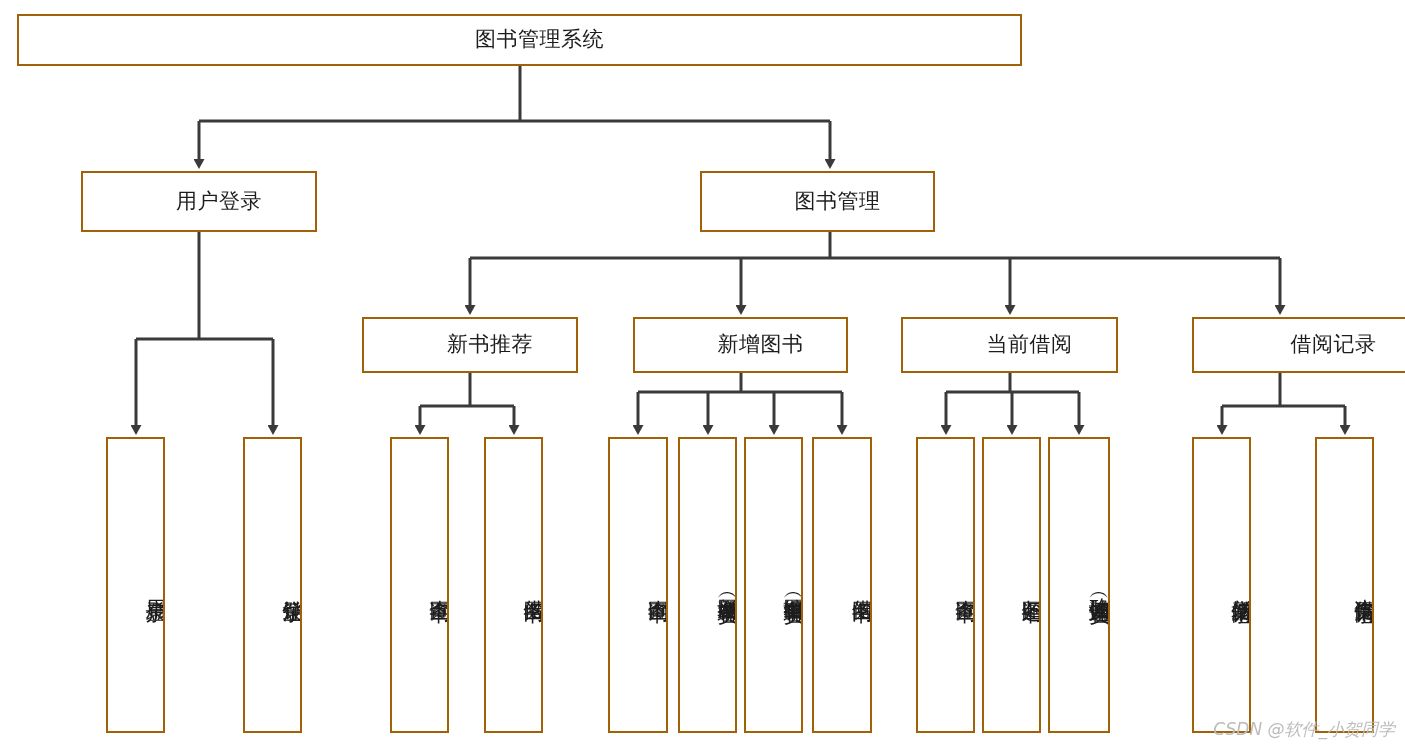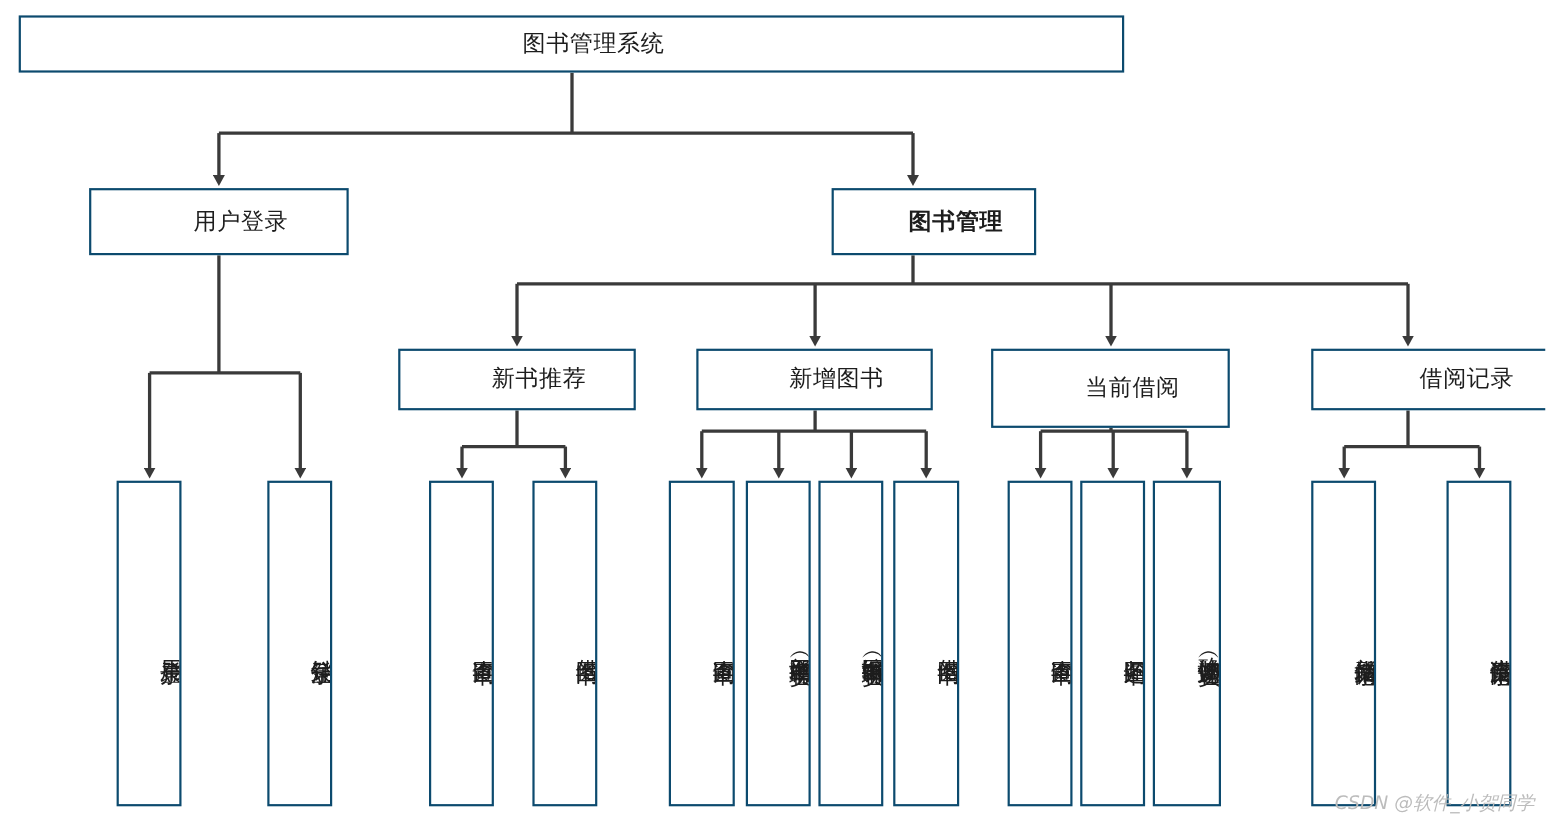--- a/index.html
+++ b/index.html
@@ -21,21 +21,21 @@
     position: absolute;
     left: 0;
     top: 0;
     width: 1405px;
     height: 747px;
   }
   .node-box {
     position: absolute;
     box-sizing: border-box;
     background: #ffffff;
-    border: 2px solid #0c4a6e;
+    border: 2px solid #a16207;
     display: flex;
     align-items: center;
     justify-content: center;
     overflow: hidden;
     padding-left: 40px;
   }
   .node-label-h {
     font-size: 21px;
     color: #1d1d1d;
     line-height: 1.1;
@@ -110,30 +110,30 @@
       </g>
   </svg>
 
   <div id="nodes-layer">
       <div class="node-box" style="left: 17px; top: 14px; width: 1005px; height: 52px;">
         <span class="node-label-h">图书管理系统</span>
       </div>
       <div class="node-box" style="left: 81px; top: 171px; width: 236px; height: 61px;">
         <span class="node-label-h">用户登录</span>
       </div>
-      <div class="node-box" style="left: 756px; top: 171px; width: 186px; height: 61px; font-weight: bold;">
+      <div class="node-box" style="left: 700px; top: 171px; width: 235px; height: 61px;">
         <span class="node-label-h">图书管理</span>
       </div>
       <div class="node-box" style="left: 362px; top: 317px; width: 216px; height: 56px; text-align: right;">
         <span class="node-label-h">新书推荐</span>
       </div>
       <div class="node-box" style="left: 633px; top: 317px; width: 215px; height: 56px;">
         <span class="node-label-h">新增图书</span>
       </div>
-      <div class="node-box" style="left: 901px; top: 317px; width: 217px; height: 72px;">
+      <div class="node-box" style="left: 901px; top: 317px; width: 217px; height: 56px;">
         <span class="node-label-h">当前借阅</span>
       </div>
       <div class="node-box" style="left: 1192px; top: 317px; width: 243px; height: 56px;">
         <span class="node-label-h">借阅记录</span>
       </div>
       <div class="node-box" style="left: 106px; top: 437px; width: 59px; height: 296px;">
         <span class="node-label-v">用户登录</span>
       </div>
       <div class="node-box" style="left: 243px; top: 437px; width: 59px; height: 296px;">
         <span class="node-label-v">注销登录</span>

